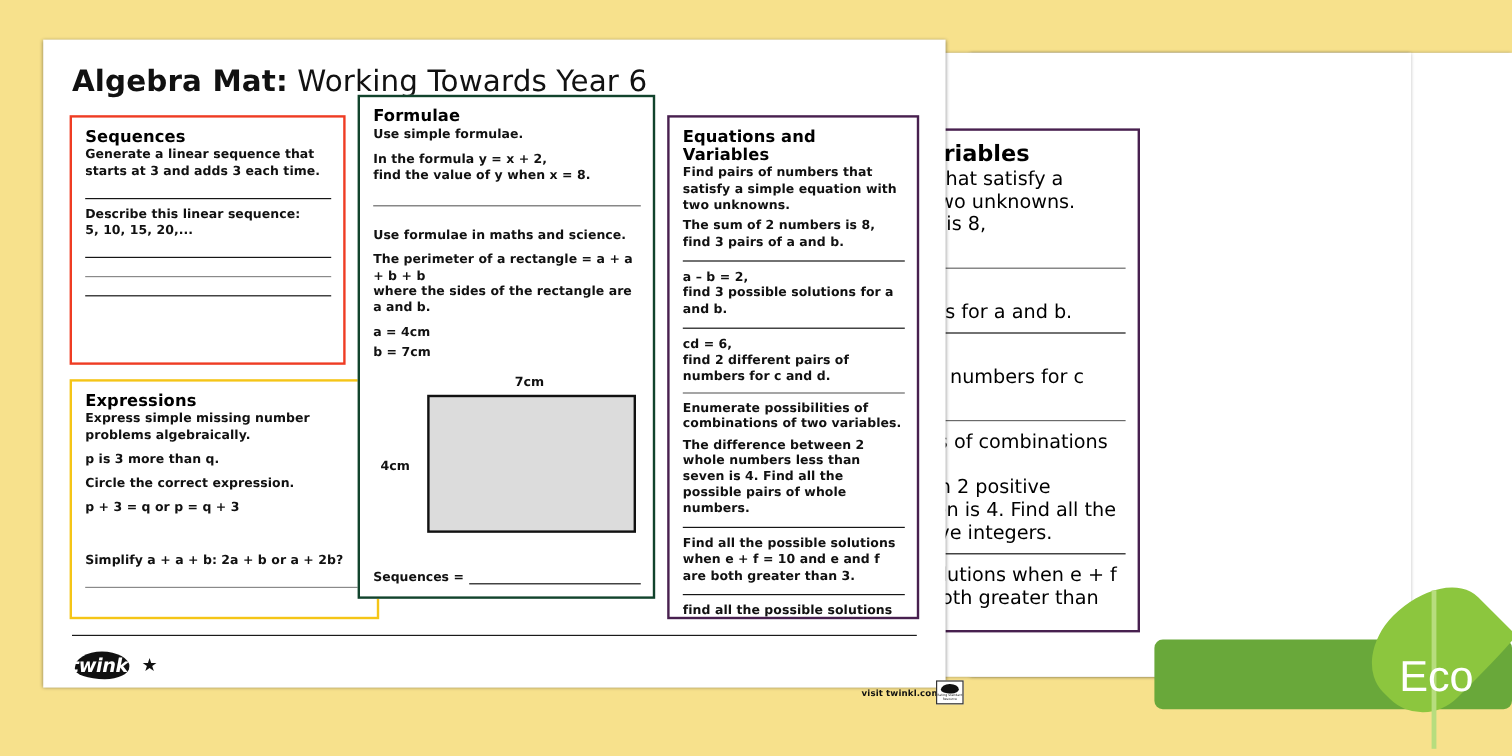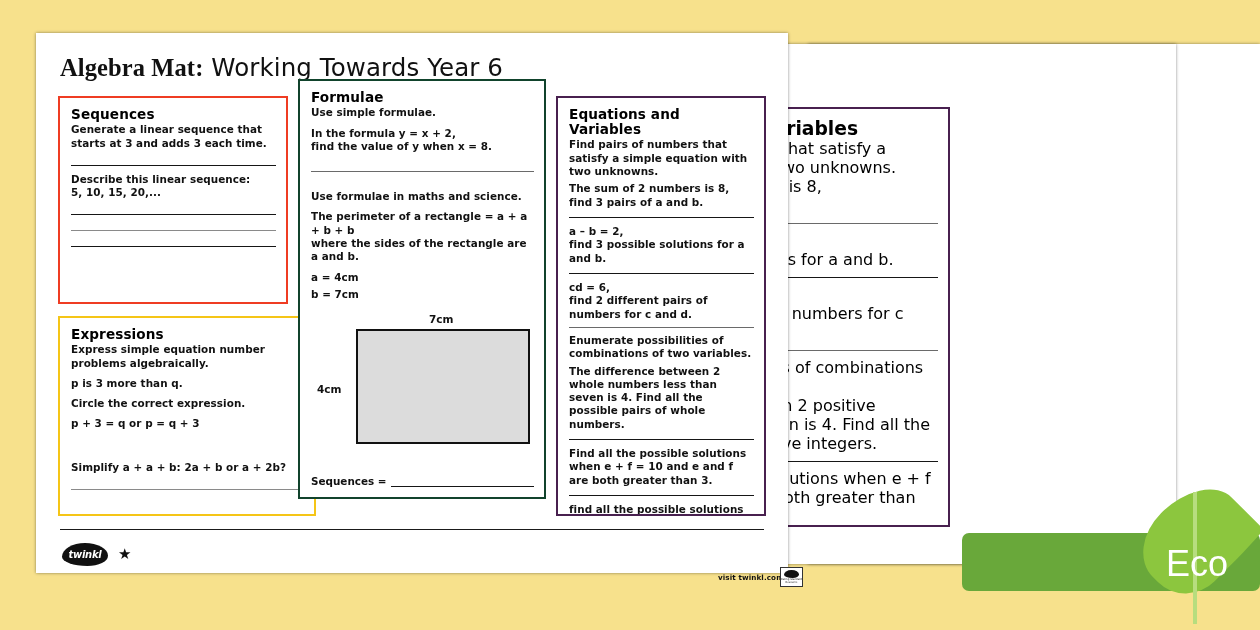--- a/index.html
+++ b/index.html
@@ -19,21 +19,21 @@
   
   .sheet.back3 { left: 808px; top: 44px; width: 452px; height: 520px; }
   .sheet.back2 { left: 740px; top: 44px; width: 436px; height: 520px; }
   .sheet.front { left: 36px; top: 33px; width: 752px; height: 540px; }
 
   .page-title {
     position: absolute; left: 24px; top: 20px;
     font-size: 24.5px; letter-spacing: .1px; color: #111;
     white-space: nowrap;
   }
-  .page-title .bold { font-weight: bold; font-family: Liberation Serif, serif; }
+  .page-title .bold { font-weight: bold; }
   .page-title .light { font-weight: normal; }
 
   .footer-rule {
     position: absolute; left: 24px; right: 24px; top: 496px;
     border-top: 1.6px solid #1a1a1a;
   }
 
   
   .box {
     position: absolute;
@@ -98,21 +98,21 @@
   .twinkl-logo {
     position: absolute; left: 26px; top: 510px;
     width: 46px; height: 23px;
   }
   .twinkl-logo .blob {
     position: absolute; inset: 0; background: #111;
     border-radius: 50% 50% 45% 55% / 60% 55% 45% 40%;
   }
   .twinkl-logo .word {
     position: absolute; inset: 0; display: flex; align-items: center; justify-content: center;
-    color: #fff; font-size: 10px; font-weight: bold; font-style: italic; letter-spacing: -.3px;
+    color: #fff; font-size: 16px; font-weight: bold; font-style: italic; letter-spacing: -.3px;
   }
   .star { position: absolute; left: 82px; top: 514px; font-size: 15px; color: #111; line-height: 1; }
 
   .visit {
     position: absolute; font-size: 7.2px; font-weight: bold; color: #111;
     letter-spacing: .1px; white-space: nowrap;
   }
   .visit.f { left: 682px; top: 540px; }
   .badge {
     position: absolute; width: 23px; height: 20px;
@@ -211,21 +211,21 @@
       <div class="writeline"></div>
       <p class="gap">Describe this linear sequence:</p>
       <p>5, 10, 15, 20,...</p>
       <div class="writeline"></div>
       <div class="writeline grey"></div>
       <div class="writeline"></div>
     </div>
 
     <div class="box box-expressions">
       <h3>Expressions</h3>
-      <p>Express simple equation number problems algebraically.</p>
+      <p>Express simple missing number problems algebraically.</p>
       <p class="gap">p is 3 more than q.</p>
       <p class="gap">Circle the correct expression.</p>
       <p class="gap">p + 3 = q      or      p = q + 3</p>
       <p class="gap" style="margin-top:30px">Simplify a + a + b: 2a + b or a + 2b?</p>
       <div class="writeline grey"></div>
     </div>
 
     <div class="box box-formulae">
       <h3>Formulae</h3>
       <p>Use simple formulae.</p>

